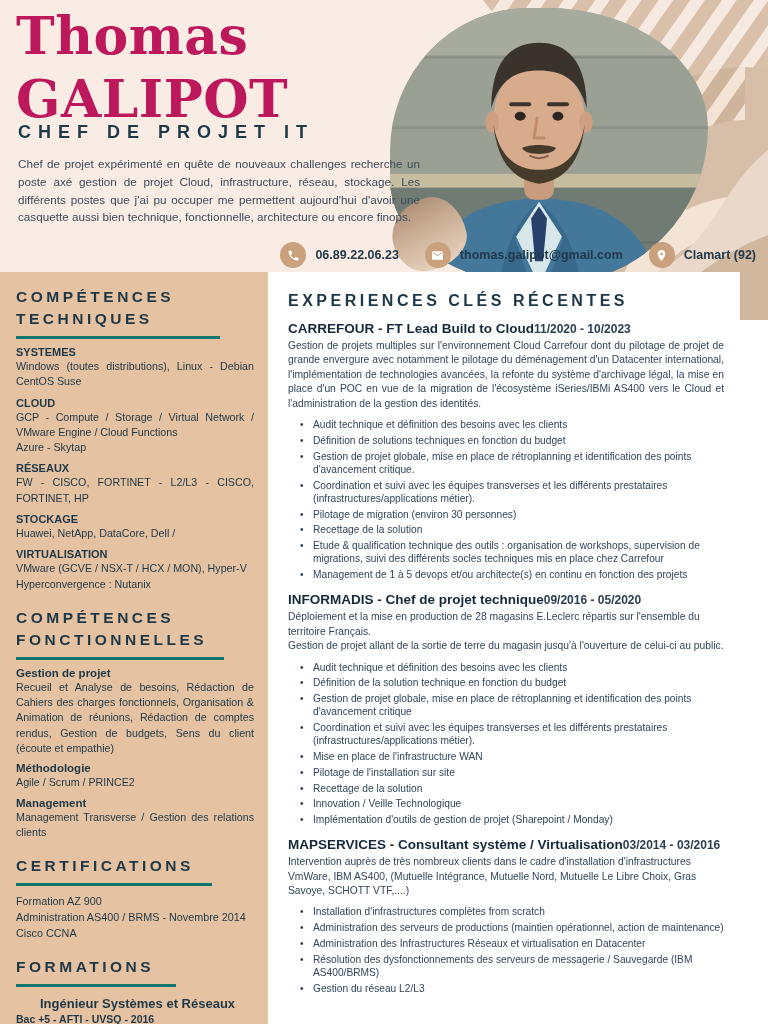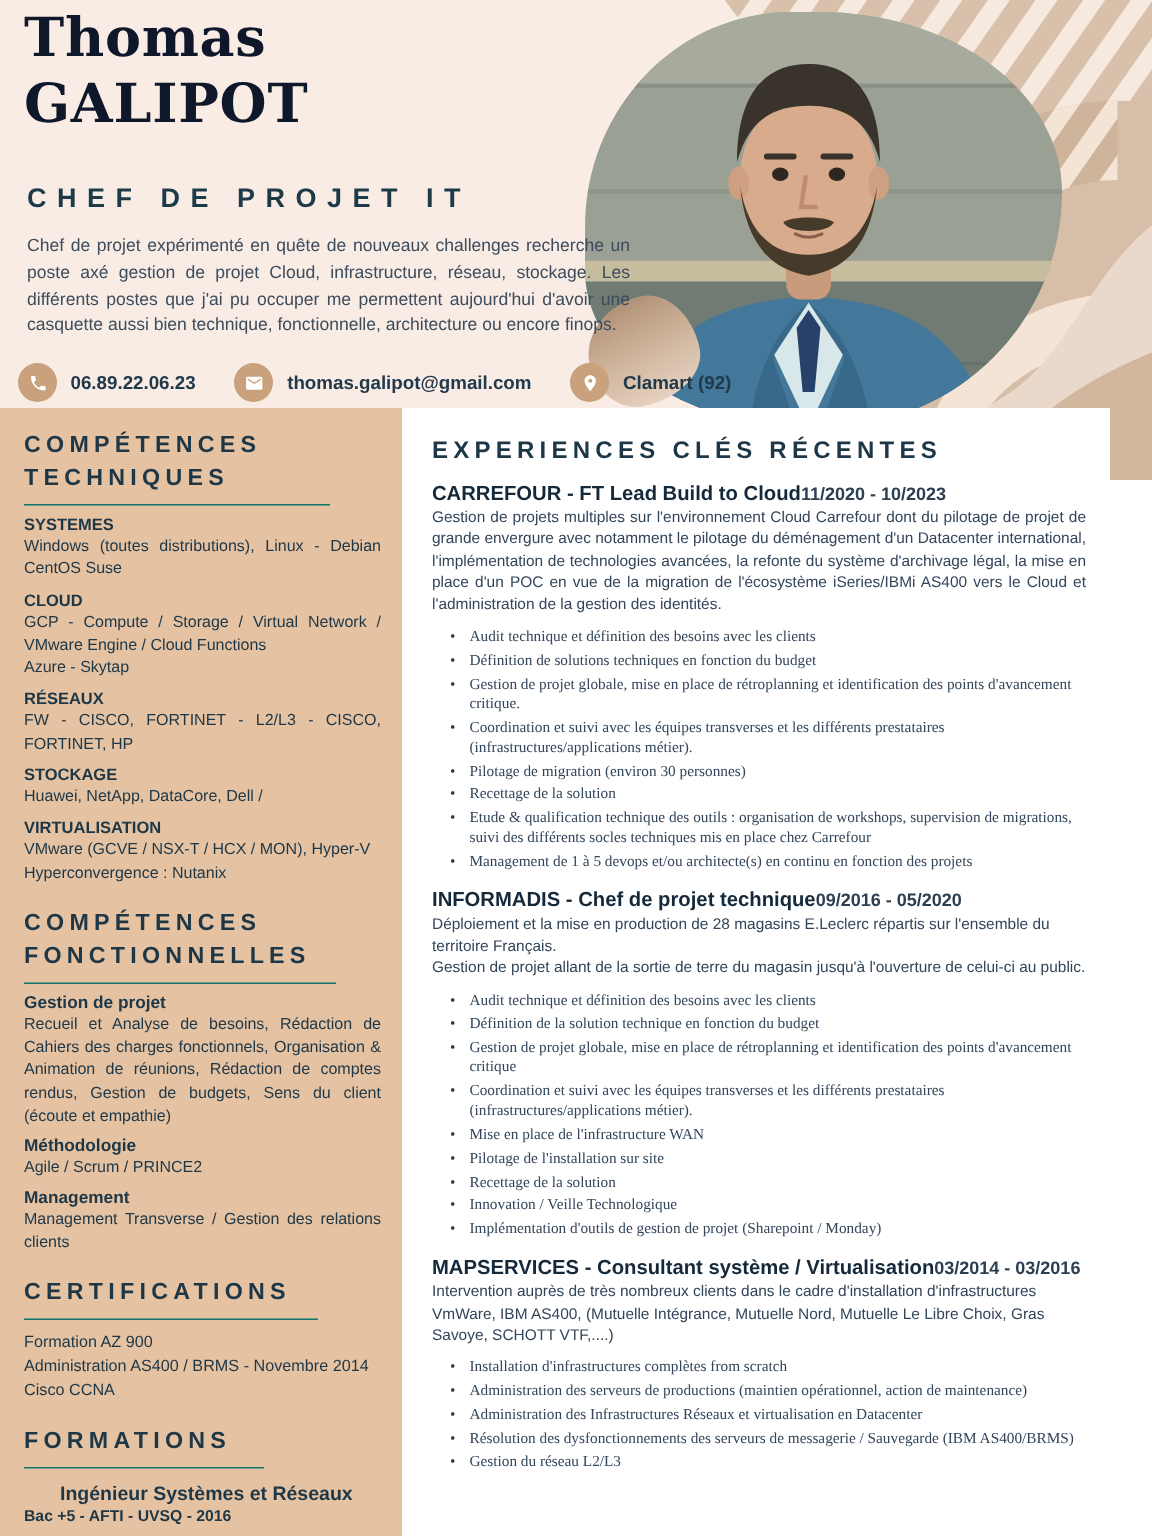--- a/index.html
+++ b/index.html
@@ -16,57 +16,57 @@
     overflow:hidden; border-radius:46% 54% 52% 48% / 55% 46% 60% 40%;
   }
   .photo-blob svg { width:100%; height:100%; display:block; }
   .mini-blob {
     position:absolute; left:392px; top:198px; width:74px; height:72px;
     border-radius:58% 42% 60% 40% / 52% 58% 42% 48%;
     background:linear-gradient(165deg,#a9896f 0%,#cbb097 45%,#ecd9c8 100%);
     transform:rotate(-12deg);
   }
   .name { position:absolute; left:16px; top:4px; font-family:"DejaVu Serif", serif;
-    font-weight:700; color:#0f172a; font-size:36px; line-height:1.22; letter-spacing:0.5px; }
+    font-weight:700; color:#be185d; font-size:52px; line-height:1.22; letter-spacing:0.5px; }
   .job-title { position:absolute; left:18px; top:122px; font-size:18px; font-weight:800;
     letter-spacing:7px; color:#1d3a49;text-align:right; }
   .summary { position:absolute; left:18px; top:155px; width:402px; font-size:11.7px;
     line-height:1.52; color:#3c4c5c; text-align:justify; }
   .contact-row { position:absolute; left:12px; top:242px; width:744px; display:flex;
-    align-items:center; }
+    align-items:center;justify-content:flex-end; }
   .contact-item { display:flex; align-items:center; gap:9px; color:#21394a;
     font-weight:700; font-size:12.5px; }
   .contact-item + .contact-item { margin-left:26px; }
   .cicon { width:26px; height:26px; min-width:26px; border-radius:50%; background:#c9a17d;
     display:flex; align-items:center; justify-content:center; }
   .cicon svg { width:13px; height:13px; fill:#ffffff; }
   
   .sidebar { position:absolute; left:0; top:272px; width:268px; height:752px;
     background:#e5c2a2; box-sizing:border-box; padding:14px 14px 0 16px; color:#1d3747; }
   .side-title { font-size:15.5px; font-weight:800; letter-spacing:3.5px; line-height:1.45;
-    border-bottom:1px solid #0f766e; padding-bottom:5px; margin-bottom:7px; color:#1d3747; }
+    border-bottom:3px solid #0f766e; padding-bottom:5px; margin-bottom:7px; color:#1d3747; }
   .w-tech { width:204px; } .w-fonc { width:208px; } .w-cert { width:196px; } .w-form { width:160px; }
   .side-section { margin-bottom:15px; }
   .skill-label { font-size:11px; font-weight:700; margin:7px 0 1px; }
   .func-label  { font-size:11.5px; font-weight:700; margin:6px 0 1px; }
   .skill-text { font-size:10.7px; line-height:1.43; text-align:justify; white-space:pre-line; }
   .cert-text { font-size:10.8px; line-height:1.5; white-space:pre-line; margin-top:5px; }
   .degree { font-size:13px; font-weight:600; margin-top:9px;padding-left:24px; }
   .degree-details { font-size:10.5px; font-weight:600; margin-top:2px; }
   
   .main { position:absolute; left:268px; top:272px; width:472px; height:752px;
     background:#ffffff; box-sizing:border-box; padding:20px 16px 0 20px; color:#2a3d4e; }
   .main-title { font-size:16px; font-weight:800; letter-spacing:3.5px; color:#1d3747; margin-bottom:11px; }
   .job { margin-bottom:11px; }
   .job-header { display:flex; justify-content:flex-start; align-items:baseline; }
   .job-name { font-size:13.5px; font-weight:800; color:#15293a; }
   .job-dates { font-size:12px; font-weight:600; color:#2c3f50; white-space:nowrap; }
   .job-desc { font-size:10.3px; line-height:1.4; margin-top:3px; white-space:pre-line; color:#32455a; }
   .justify { text-align:justify; }
-  .bullets { list-style:none; margin:7px 0 0; padding:0 0 0 12px;font-family:Liberation Serif, serif; }
+  .bullets { list-style:none; margin:7px 0 0; padding:0 0 0 12px; }
   .bullets li { position:relative; padding-left:13px; font-size:10.2px; line-height:1.3;
     margin-bottom:2.5px; color:#32455a; }
   .bullets li::before { content:"\2022"; position:absolute; left:0; top:0; color:#2a3d4e; }
 </style>
 </head>
 <body>
 
 <div class="page">
 
   <div class="header">

